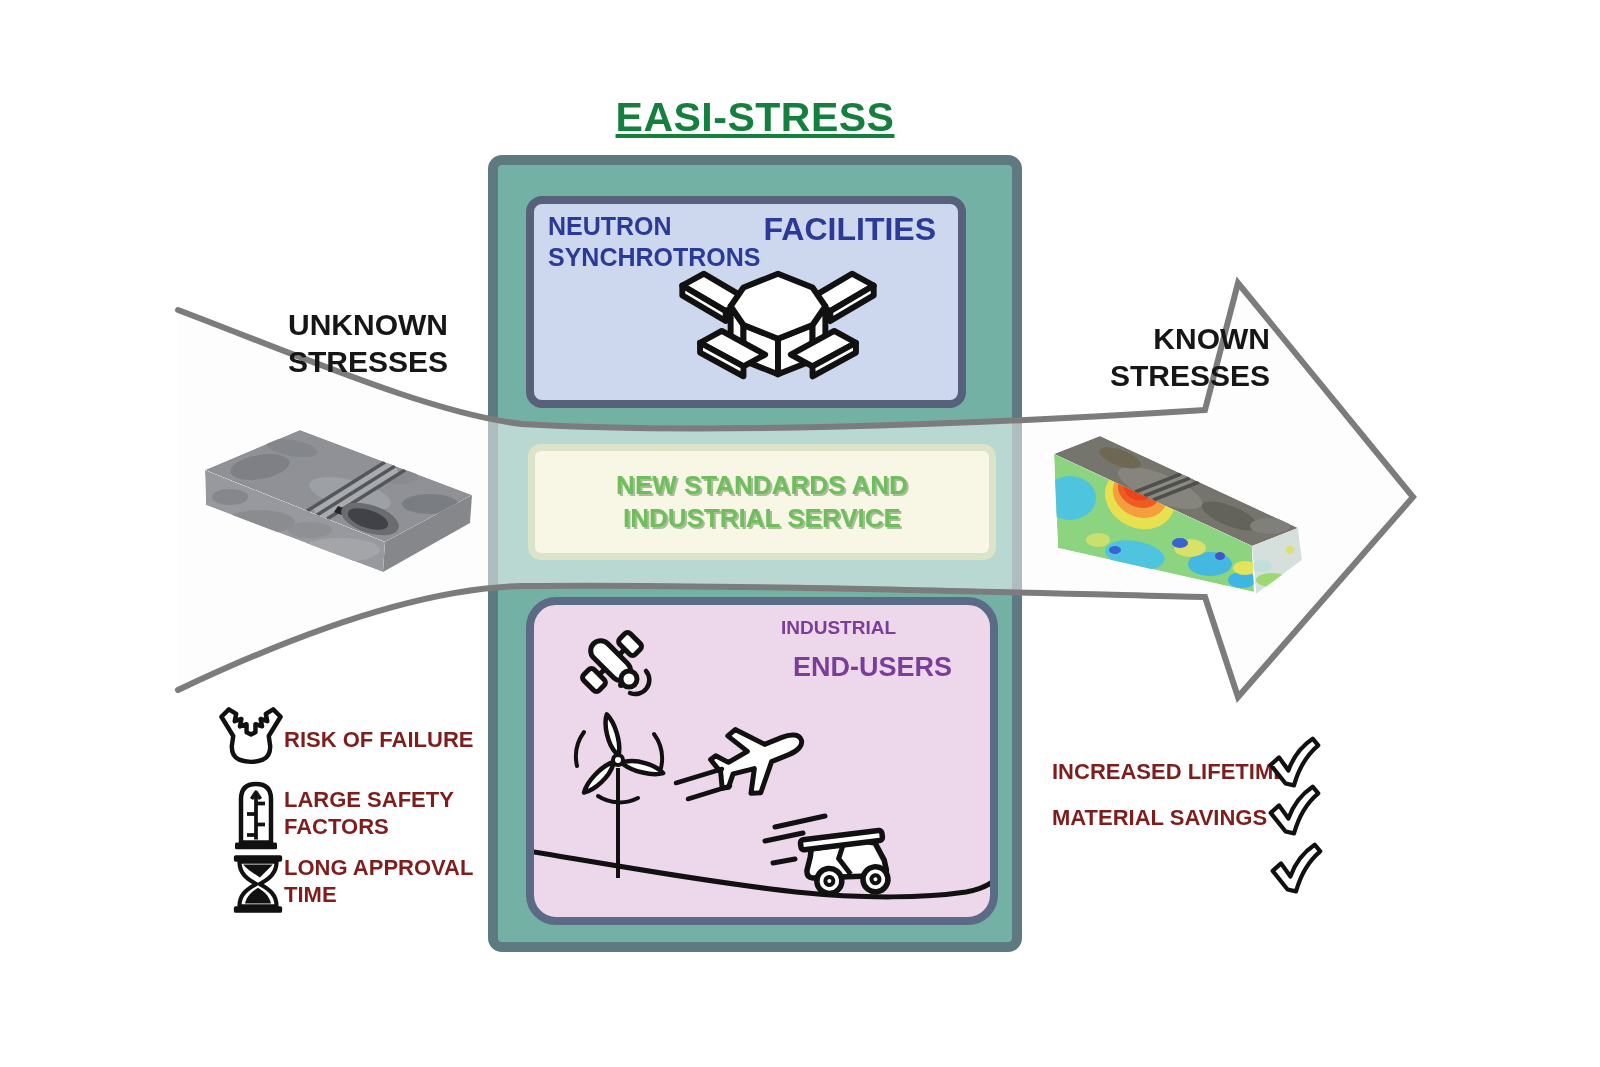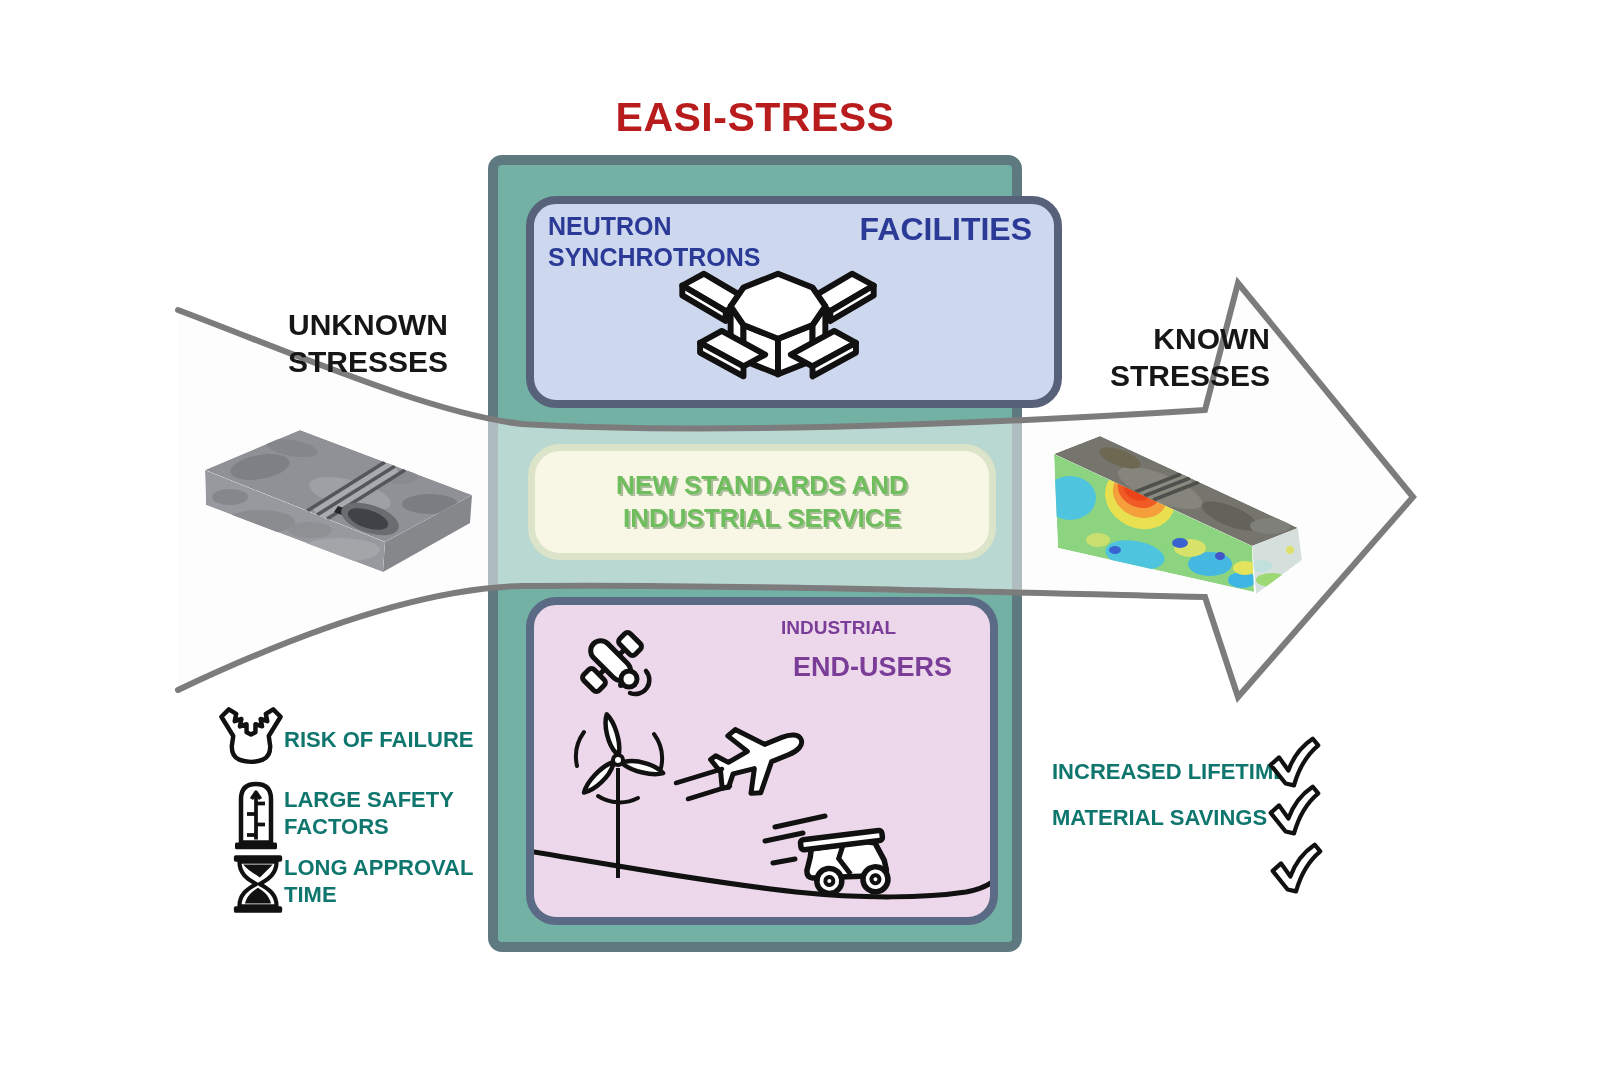--- a/index.html
+++ b/index.html
@@ -1,55 +1,55 @@
 <!DOCTYPE html>
 <html><head>
 <meta charset="utf-8">
 <style>
   html,body{margin:0;padding:0;background:#ffffff;}
   .stage{position:relative;width:1600px;height:1067px;background:#ffffff;overflow:hidden;
          font-family:"Liberation Sans",sans-serif;}
   .abs{position:absolute;}
 
   .title{left:488px;top:94px;width:534px;text-align:center;font-size:41px;font-weight:800;
-         color:#b91c1c;letter-spacing:0.5px;z-index:5;}
+         color:#15803d;letter-spacing:0.5px;z-index:5;text-decoration:underline;}
 
   .panel{left:488px;top:155px;width:534px;height:797px;box-sizing:border-box;
          background:#73B1A5;border:10px solid #5E7A80;border-radius:14px;z-index:1;}
 
   svg.arrow-layer{left:0;top:0;width:1600px;height:1067px;z-index:2;pointer-events:none;}
 
   .box{position:absolute;z-index:3;box-sizing:border-box;}
-  .facilities{left:526px;top:196px;width:536px;height:212px;background:#CDD7ED;
-              border:8px solid #57627A;border-radius:30px;padding-left:38px;}
+  .facilities{left:526px;top:196px;width:440px;height:212px;background:#CDD7ED;
+              border:8px solid #57627A;border-radius:16px;padding-left:38px;}
   .fac-left{position:absolute;left:14px;top:7px;width:238px;font-size:25px;line-height:31px;
             font-weight:800;color:#2B3A97;}
   .fac-right{position:absolute;right:22px;top:7px;font-size:32px;font-weight:800;color:#2B3A97;}
   svg.facility-icon{position:absolute;left:138px;top:46px;width:212px;height:148px;}
 
   .standards{left:528px;top:444px;width:468px;height:116px;background:#F8F6E4;
-             border:7px solid #DBE3C9;border-radius:32px;display:flex;align-items:center;justify-content:center;}
+             border:7px solid #DBE3C9;border-radius:13px;display:flex;align-items:center;justify-content:center;}
   .standards-text{font-size:26px;line-height:33px;font-weight:800;color:#6FBE5D;text-align:center;
                   text-shadow:2px 2px 0 rgba(70,120,60,0.45);padding:0 28px;}
 
   .endusers{left:526px;top:597px;width:472px;height:328px;background:#EDD7EA;
             border:8px solid #5C6B85;border-radius:30px;overflow:hidden;}
   .eu-line1{position:absolute;right:94px;top:12px;font-size:19px;font-weight:800;color:#7B3E98;}
   .eu-line2{position:absolute;right:38px;top:47px;font-size:27px;font-weight:800;color:#7B3E98;}
   svg.endusers-art{position:absolute;left:0;top:0;width:456px;height:312px;}
 
   .flow-label{position:absolute;z-index:4;font-weight:700;color:#161616;text-align:center;
               font-size:30px;line-height:37px;}
   .flow-left{left:262px;top:306px;width:212px;}
   .flow-right{left:1058px;top:320px;width:212px;text-align:right;}
 
   svg.part-left{position:absolute;left:200px;top:422px;width:280px;height:160px;z-index:3;}
   svg.part-right{position:absolute;left:1040px;top:428px;width:300px;height:170px;z-index:3;}
 
-  .side-label{position:absolute;z-index:4;font-size:22px;line-height:27px;font-weight:800;color:#0f766e;}
+  .side-label{position:absolute;z-index:4;font-size:22px;line-height:27px;font-weight:800;color:#7f1d1d;}
   .risk-label-1{left:284px;top:726px;width:240px;white-space:nowrap;}
   .risk-label-2{left:284px;top:786px;width:170px;}
   .risk-label-3{left:284px;top:854px;width:200px;}
   svg.risk-icon-1{position:absolute;left:214px;top:698px;width:74px;height:76px;z-index:4;}
   svg.risk-icon-2{position:absolute;left:230px;top:778px;width:52px;height:72px;z-index:4;}
   svg.risk-icon-3{position:absolute;left:232px;top:854px;width:52px;height:60px;z-index:4;}
 
   .benefit-label-1{left:1052px;top:758px;white-space:nowrap;}
   .benefit-label-2{left:1052px;top:804px;white-space:nowrap;}
   .benefit-label-3{left:1052px;top:856px;width:220px;}

